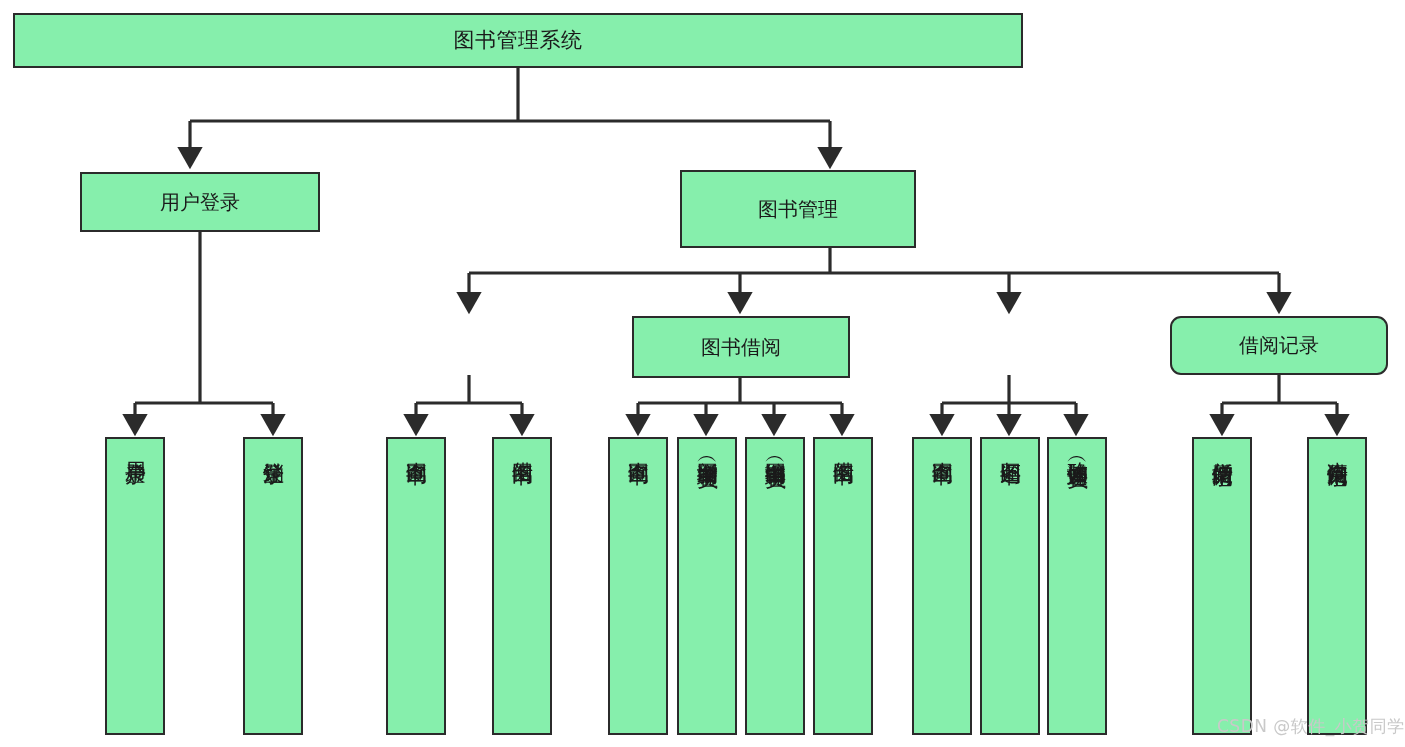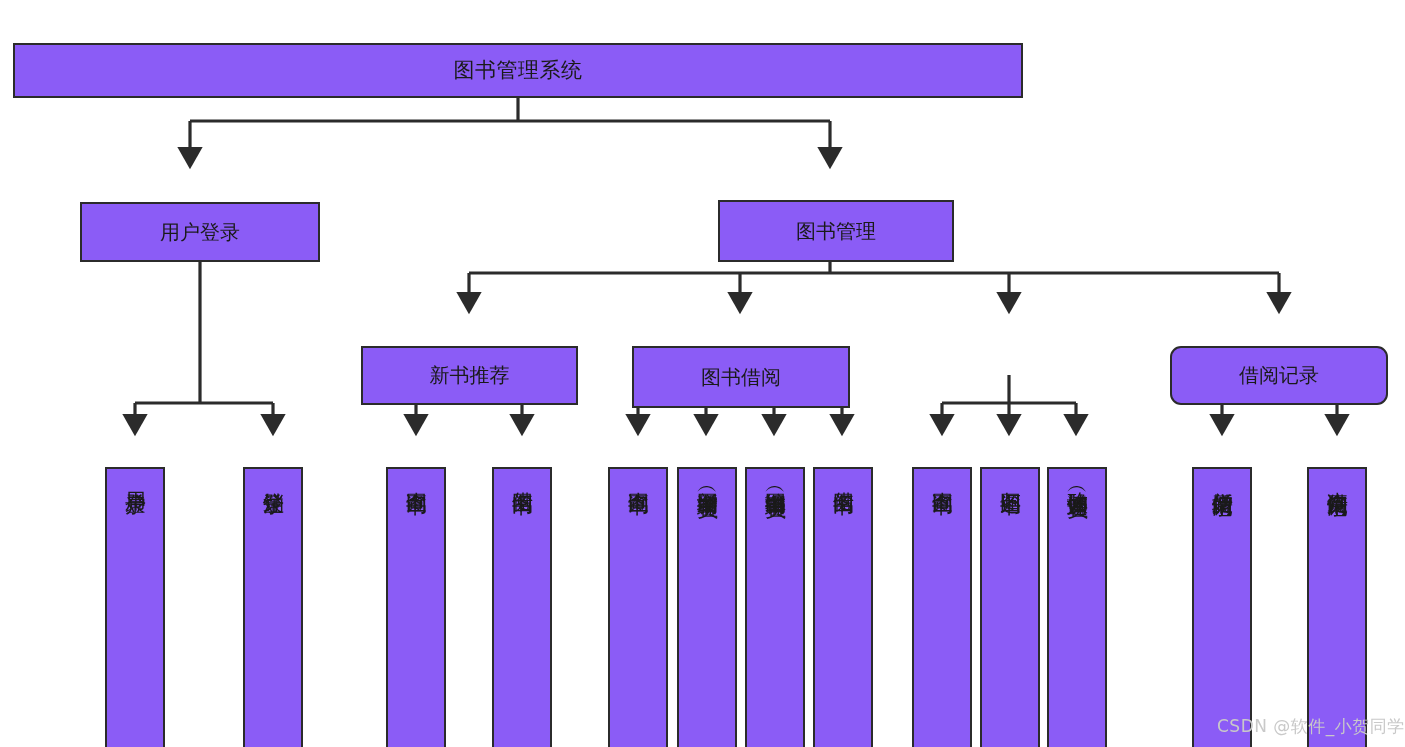--- a/index.html
+++ b/index.html
@@ -21,26 +21,25 @@
     position: absolute;
     left: 0;
     top: 0;
     width: 1405px;
     height: 747px;
     pointer-events: none;
   }
   .node {
     position: absolute;
     box-sizing: border-box;
-    background: #8b5cf6;
+    background: #86efac;
     border: 2px solid #2b2b2b;
     display: flex;
     align-items: center;
     justify-content: center;
-    margin-top: 30px;
   }
   .node .label {
     color: #1a1a1a;
     line-height: 1.12;
     text-align: center;
     white-space: pre;
   }
   .node.horiz .label {
     font-size: 21px;
     letter-spacing: 0.5px;
@@ -126,27 +125,24 @@
     </g>
   </svg>
 
   <div class="node horiz" style="left:13px; top:13px; width:1010px; height:55px;">
     <span class="label">图书管理系统</span>
   </div>
 
   <div class="node lvl1" style="left:80px; top:172px; width:240px; height:60px;">
     <span class="label">用户登录</span>
   </div>
-  <div class="node lvl1" style="left:718px; top:170px; width:236px; height:62px;">
+  <div class="node lvl1" style="left:680px; top:170px; width:236px; height:78px;">
     <span class="label">图书管理</span>
   </div>
 
-  <div class="node lvl2" style="left:361px; top:316px; width:217px; height:59px;">
-    <span class="label">新书推荐</span>
-  </div>
   <div class="node lvl2" style="left:632px; top:316px; width:218px; height:62px;">
     <span class="label">图书借阅</span>
   </div>
   <div class="node lvl2" style="left:1170px; top:316px; width:218px; height:59px;border-radius:11px;">
     <span class="label">借阅记录</span>
   </div>
 
   <div class="node vert" style="left:105px; top:437px; width:60px; height:298px;">
     <span class="label">用户登录</span>
   </div>

